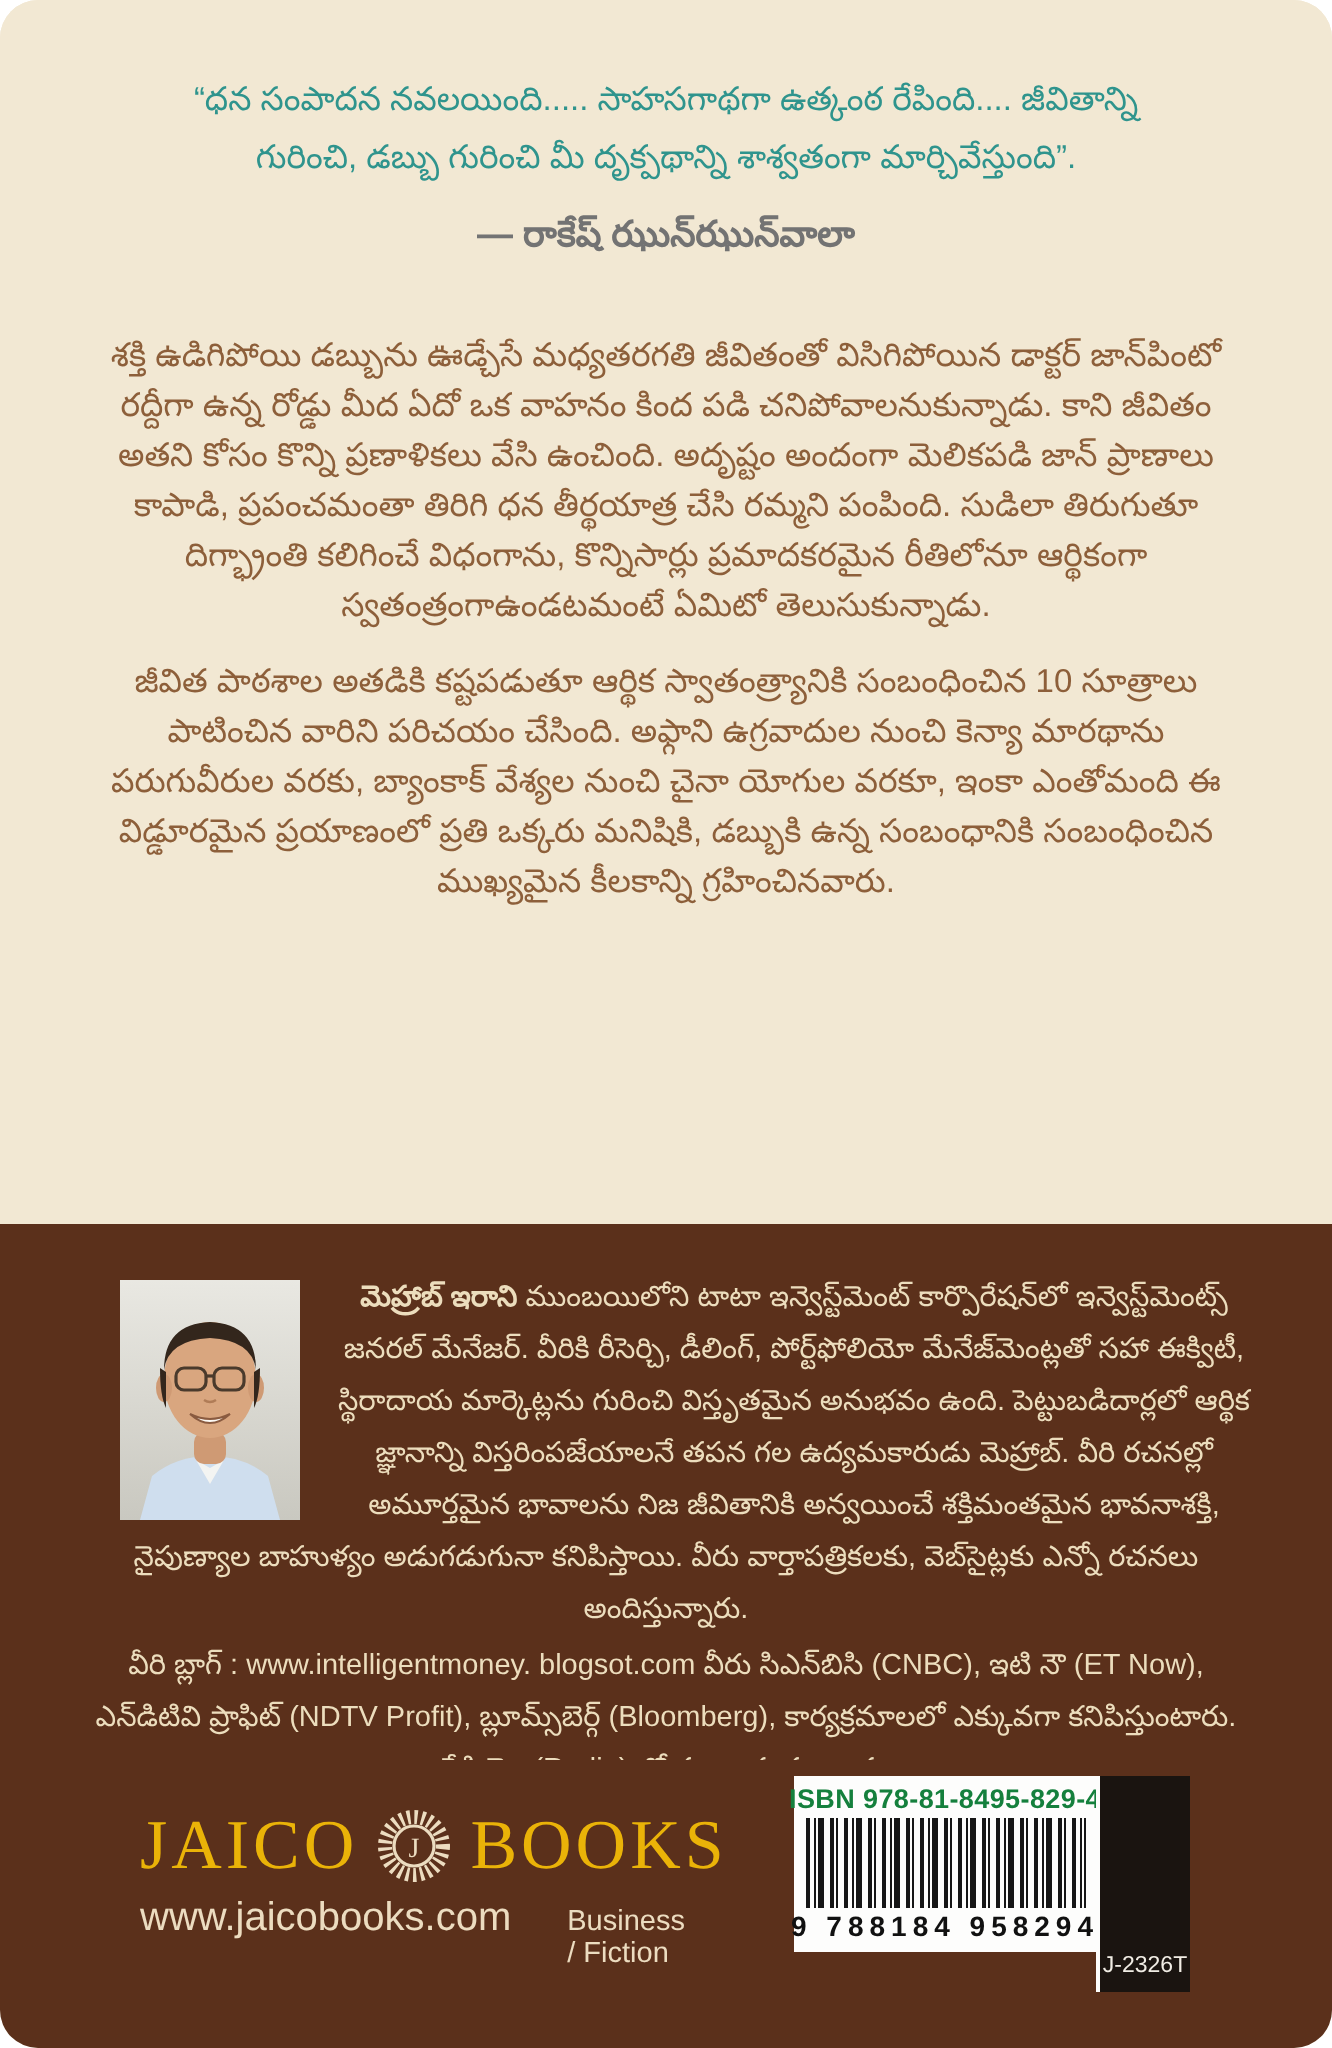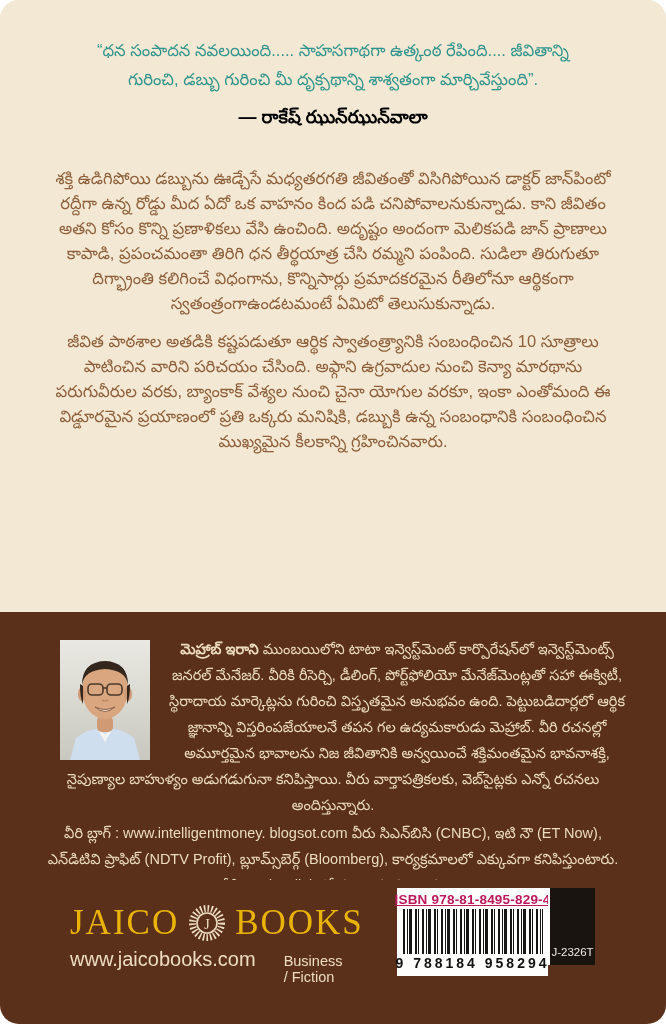--- a/index.html
+++ b/index.html
@@ -2,21 +2,21 @@
 <html><head>
 <meta charset="utf-8">
 <style>
   html,body{margin:0;padding:0;}
   body{width:666px;height:1024px;font-family:"Liberation Sans",sans-serif;}
   .cover{width:666px;height:1024px;overflow:hidden;display:flex;flex-direction:column;background:#f2e8d3;border-radius:19px;}
 
   
   .quote-section{height:152px;box-sizing:border-box;padding:36px 70px 0;text-align:center;background:#f2e8d3;}
   .quote-text{color:#2f948d;font-size:16.5px;line-height:29px;margin:0;}
-  .quote-attribution{color:#000000;font-size:18px;font-weight:bold;margin:13px 0 0;}
+  .quote-attribution{color:#737373;font-size:18px;font-weight:bold;margin:13px 0 0;}
 
   
   .synopsis{height:460px;box-sizing:border-box;padding:14px 52px 0;text-align:center;background:#f2e8d3;overflow:hidden;}
   .synopsis p{color:#8d5f3a;font-size:16.5px;line-height:25px;margin:0 0 13px;}
 
   
   .lower{flex:1;position:relative;background:#5b301b;color:#ecddbd;}
 
   .bio{box-sizing:border-box;padding:24px 40px 0;text-align:center;font-size:14.5px;line-height:26px;max-height:268px;overflow:hidden;}
   .bio p{margin:0 0 2px;}
@@ -28,25 +28,25 @@
   .logo-row{display:flex;align-items:center;}
   .logo-word{font-family:"Liberation Serif",serif;font-size:35px;letter-spacing:2px;color:#eab308;line-height:36px;}
   .emblem{margin:0 9px;flex:0 0 auto;}
   .logo-sub{display:flex;align-items:baseline;margin-top:6px;}
   .website{font-size:20px;color:#ecdcc0;}
   .genre{font-size:14.5px;color:#ecdcc0;margin-left:28px;}
 
   
   .barcode-assembly{position:absolute;top:276px;left:397px;display:flex;}
   .barcode-label{width:151px;height:88px;box-sizing:border-box;background:#fdfdfc;padding:3px 5px 0;display:flex;flex-direction:column;align-items:center;}
-  .isbn-text{color:#be185d;font-size:13.5px;font-weight:bold;letter-spacing:.2px;white-space:nowrap;line-height:17px;text-decoration:underline;}
+  .isbn-text{color:#15803d;font-size:13.5px;font-weight:bold;letter-spacing:.2px;white-space:nowrap;line-height:17px;}
   .bars{width:140px;height:45px;margin-top:1px;
         background:repeating-linear-gradient(90deg,#161616 0 2px,#fdfdfc 2px 4px,#161616 4px 5px,#fdfdfc 5px 6px,#161616 6px 9px,#fdfdfc 9px 12px,#161616 12px 14px,#fdfdfc 14px 15px,#161616 15px 16px,#fdfdfc 16px 19px);}
   .barcode-digits{color:#111;font-size:14px;font-weight:bold;letter-spacing:3px;line-height:18px;white-space:nowrap;}
-  .catalog-tag{width:47px;height:77px;background:#1a1410;border-left:2px solid #fdfdfc;box-sizing:border-box;display:flex;align-items:flex-end;justify-content:center;}
+  .catalog-tag{width:47px;height:108px;background:#1a1410;border-left:2px solid #fdfdfc;box-sizing:border-box;display:flex;align-items:flex-end;justify-content:center;}
   .catalog-code{color:#f0ece4;font-size:11.5px;padding-bottom:7px;white-space:nowrap;}
 </style>
 </head>
 <body>
 
 <div class="cover">
 
   <section class="quote-section">
     <p class="quote-text">“ధన సంపాదన నవలయింది..... సాహసగాథగా ఉత్కంఠ రేపింది.... జీవితాన్ని గురించి, డబ్బు గురించి మీ దృక్పథాన్ని శాశ్వతంగా మార్చివేస్తుంది”.</p>
     <p class="quote-attribution">— రాకేష్ ఝున్‌ఝున్‌వాలా</p>

